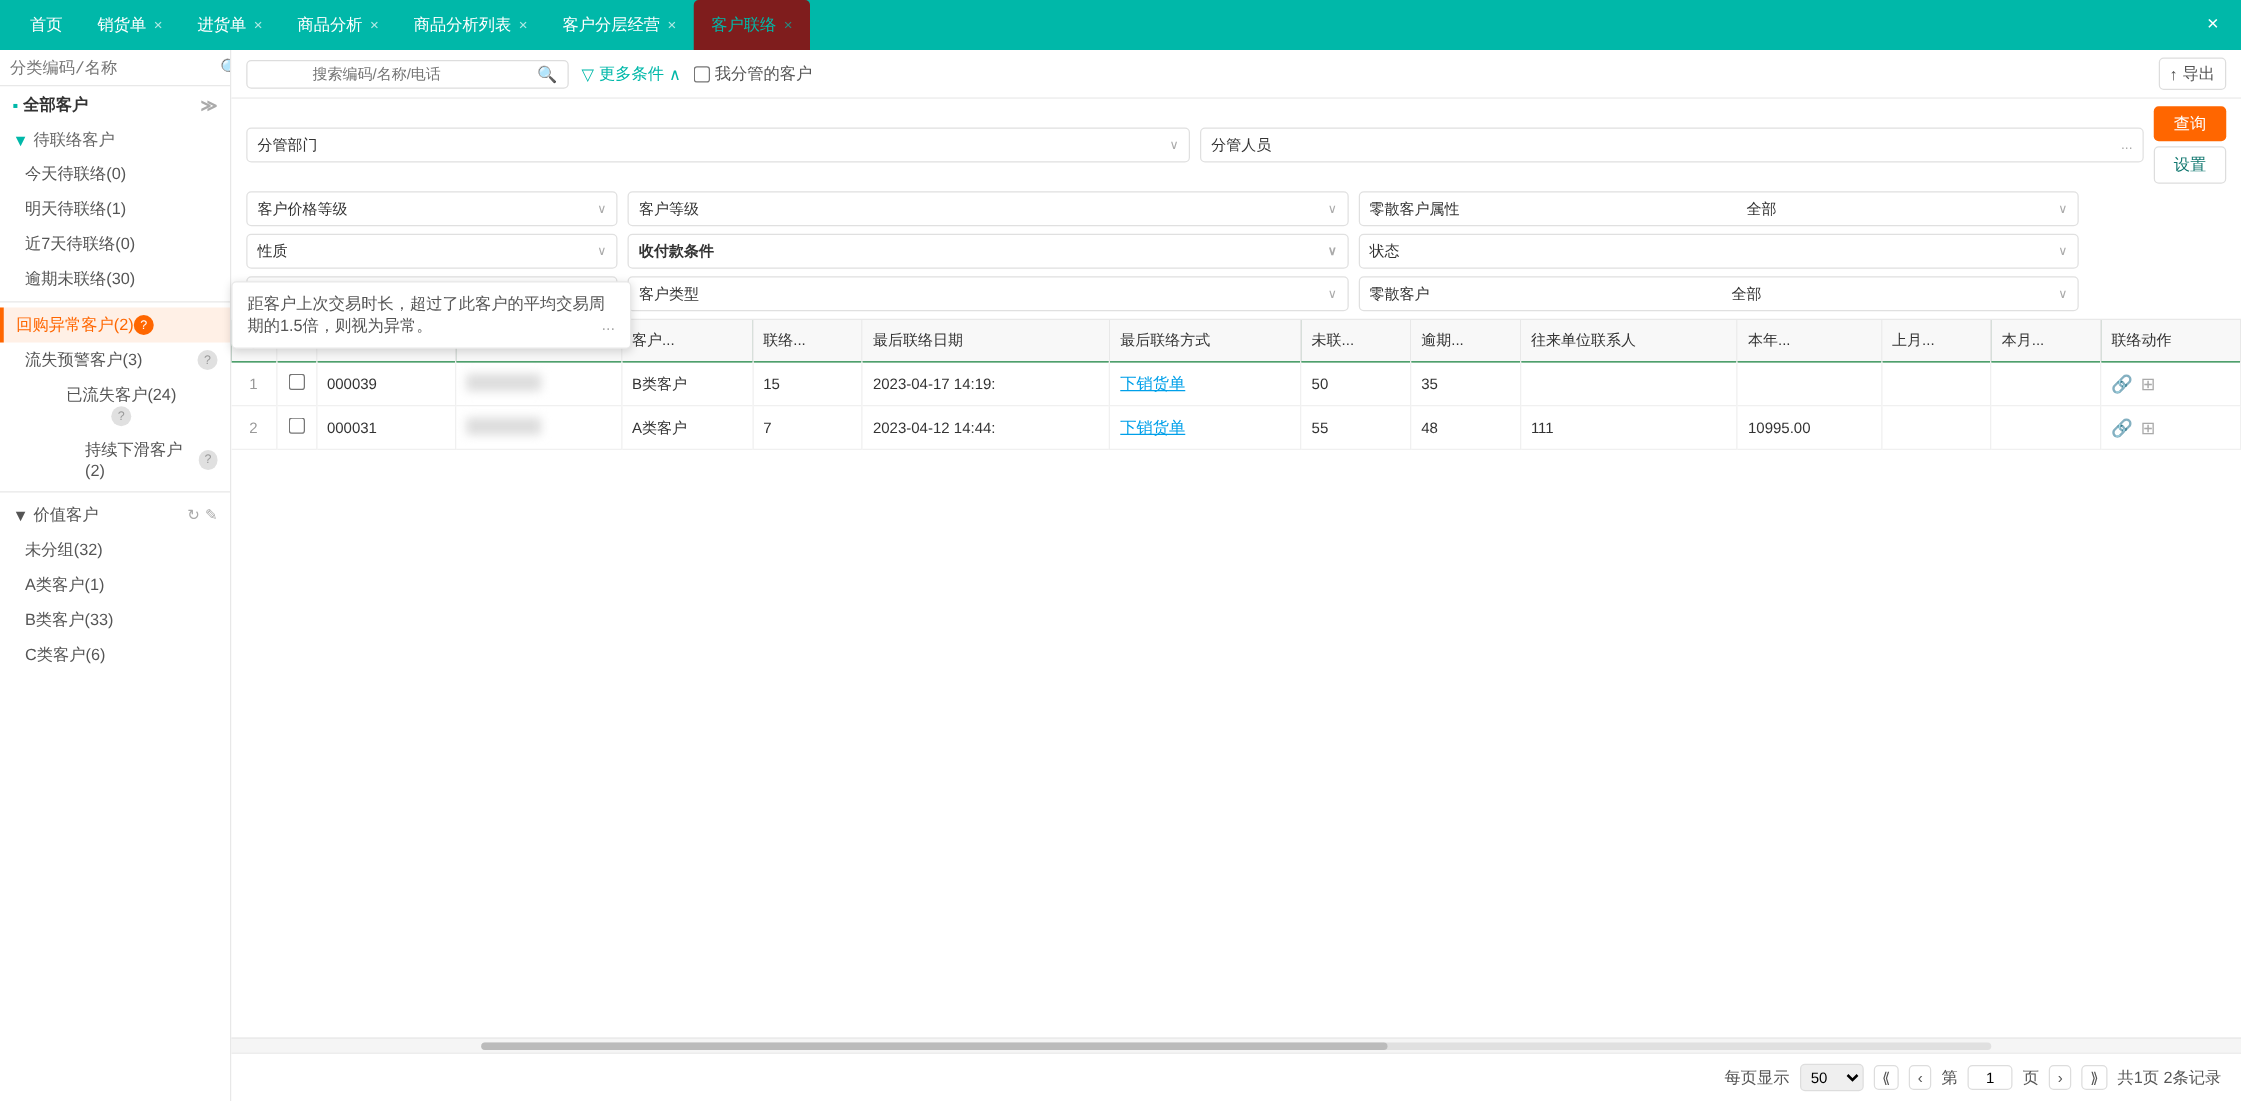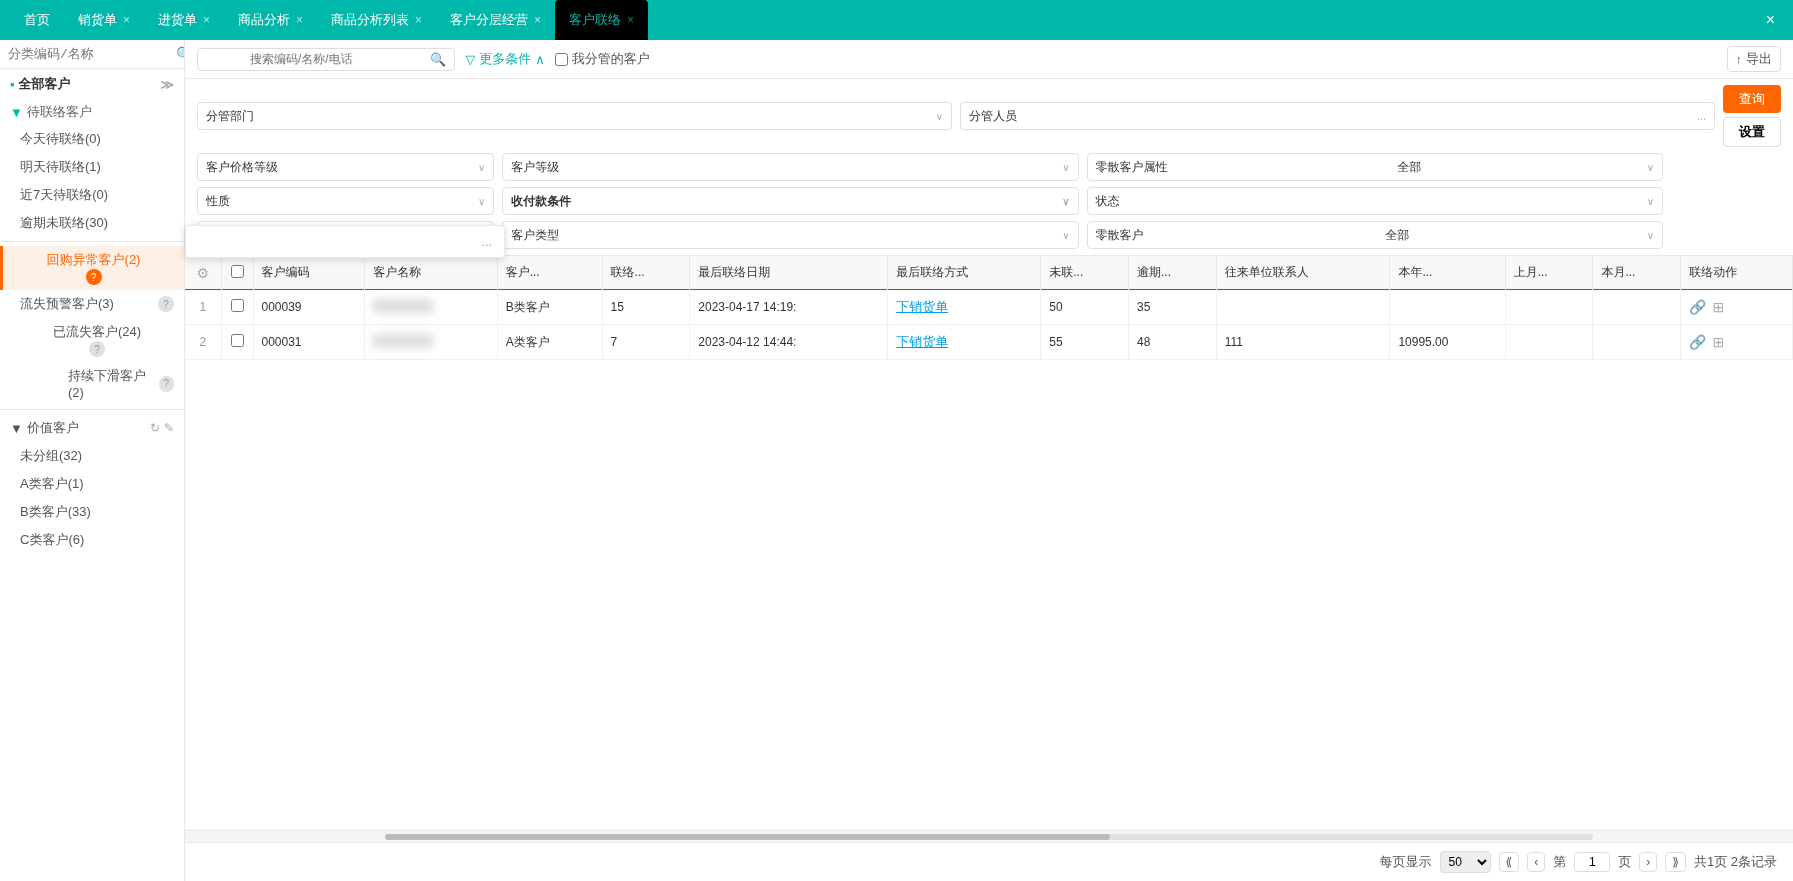--- a/index.html
+++ b/index.html
@@ -9,21 +9,21 @@
     .top-nav {
       display: flex; align-items: center;
       background: #00b8a9; height: 40px; padding: 0 10px;
       color: #fff; gap: 0;
     }
     .nav-item {
       padding: 0 14px; height: 40px; display: flex; align-items: center;
       cursor: pointer; white-space: nowrap; color: #fff; font-size: 13px;
       position: relative;
     }
-    .nav-item.active { background: #000000; color: #00b8a9; border-radius: 4px 4px 0 0; }
+    .nav-item.active { background: #7f1d1d; color: #00b8a9; border-radius: 4px 4px 0 0; }
     .nav-item .close-x { margin-left: 6px; font-size: 12px; cursor: pointer; opacity: 0.7; }
     .nav-spacer { flex: 1; }
     .nav-close-btn { color: #fff; cursor: pointer; font-size: 16px; padding: 0 8px; }
 
     
     .main-layout { display: flex; height: calc(881px - 40px); }
 
     
     .sidebar {
       width: 185px; background: #fff; border-right: 1px solid #e8e8e8;
@@ -112,22 +112,22 @@
       border-radius: 4px; padding: 4px 8px; background: #fff; min-height: 28px;
       justify-content: space-between; cursor: pointer;
     }
     .filter-field span { color: #333; font-size: 12px; }
     .filter-field .arrow { color: #aaa; font-size: 10px; }
     .query-btn {
       background: #ff6600; color: #fff; border: none; border-radius: 4px;
       padding: 5px 16px; cursor: pointer; font-size: 13px; white-space: nowrap;
     }
     .set-btn {
-      background: #fff; color: #000000; border: 1px solid #ddd; border-radius: 4px;
-      padding: 5px 14px; cursor: pointer; font-size: 13px; white-space: nowrap; font-weight: bold;
+      background: #fff; color: #0f766e; border: 1px solid #ddd; border-radius: 4px;
+      padding: 5px 14px; cursor: pointer; font-size: 13px; white-space: nowrap;
     }
     .btn-group { display: flex; flex-direction: column; gap: 4px; }
 
     
     .table-wrap {
       flex: 1; overflow: auto; background: #fff; margin: 0;
     }
     .data-table {
       width: 100%; border-collapse: collapse; min-width: 900px;
     }
@@ -246,21 +246,21 @@
       </div>
       <div class="sidebar-item">
         <span>近7天待联络(0)</span>
       </div>
       <div class="sidebar-item">
         <span>逾期未联络(30)</span>
       </div>
 
       <div class="sidebar-divider"></div>
 
-      <div class="sidebar-item active" style="position:relative; padding-left:10px; display:flex; align-items:center; justify-content:center;flex-direction:column;">
+      <div class="sidebar-item active" style="position:relative; padding-left:10px; display:flex; align-items:center; justify-content:flex-start;">
         <span>回购异常客户(2)</span>
         <span style="width:16px; height:16px; border-radius:50%; background:#ff6600; color:#fff; font-size:10px; display:flex; align-items:center; justify-content:center; cursor:pointer;">?</span>
       </div>
 
       <div class="sidebar-item" style="justify-content:space-between; display:flex;">
         <span>流失预警客户(3)</span>
         <span style="width:16px; height:16px; border-radius:50%; background:#e0e0e0; color:#999; font-size:10px; display:flex; align-items:center; justify-content:center;">?</span>
       </div>
       <div class="sidebar-item" style="justify-content:space-between; display:flex;flex-direction:column;">
         <span>已流失客户(24)</span>
@@ -292,20 +292,21 @@
       <div class="sidebar-item">
         <span>B类客户(33)</span>
       </div>
       <div class="sidebar-item">
         <span>C类客户(6)</span>
       </div>
     </div>
   </div>
 
   <div class="tooltip-box">
+    <span>距客户上次交易时长，超过了此客户的平均交易周期的1.5倍，则视为异常。</span>
     <span style="float:right; color:#aaa; cursor:pointer; margin-left:8px;">...</span>
   </div>
 
   <div class="content-area">
 
     <div class="filter-bar">
       <div class="search-input-wrap">
         <input type="text" style="width: 180px;" placeholder="搜索编码/名称/电话">
         <span class="s-icon">🔍</span>
       </div>

